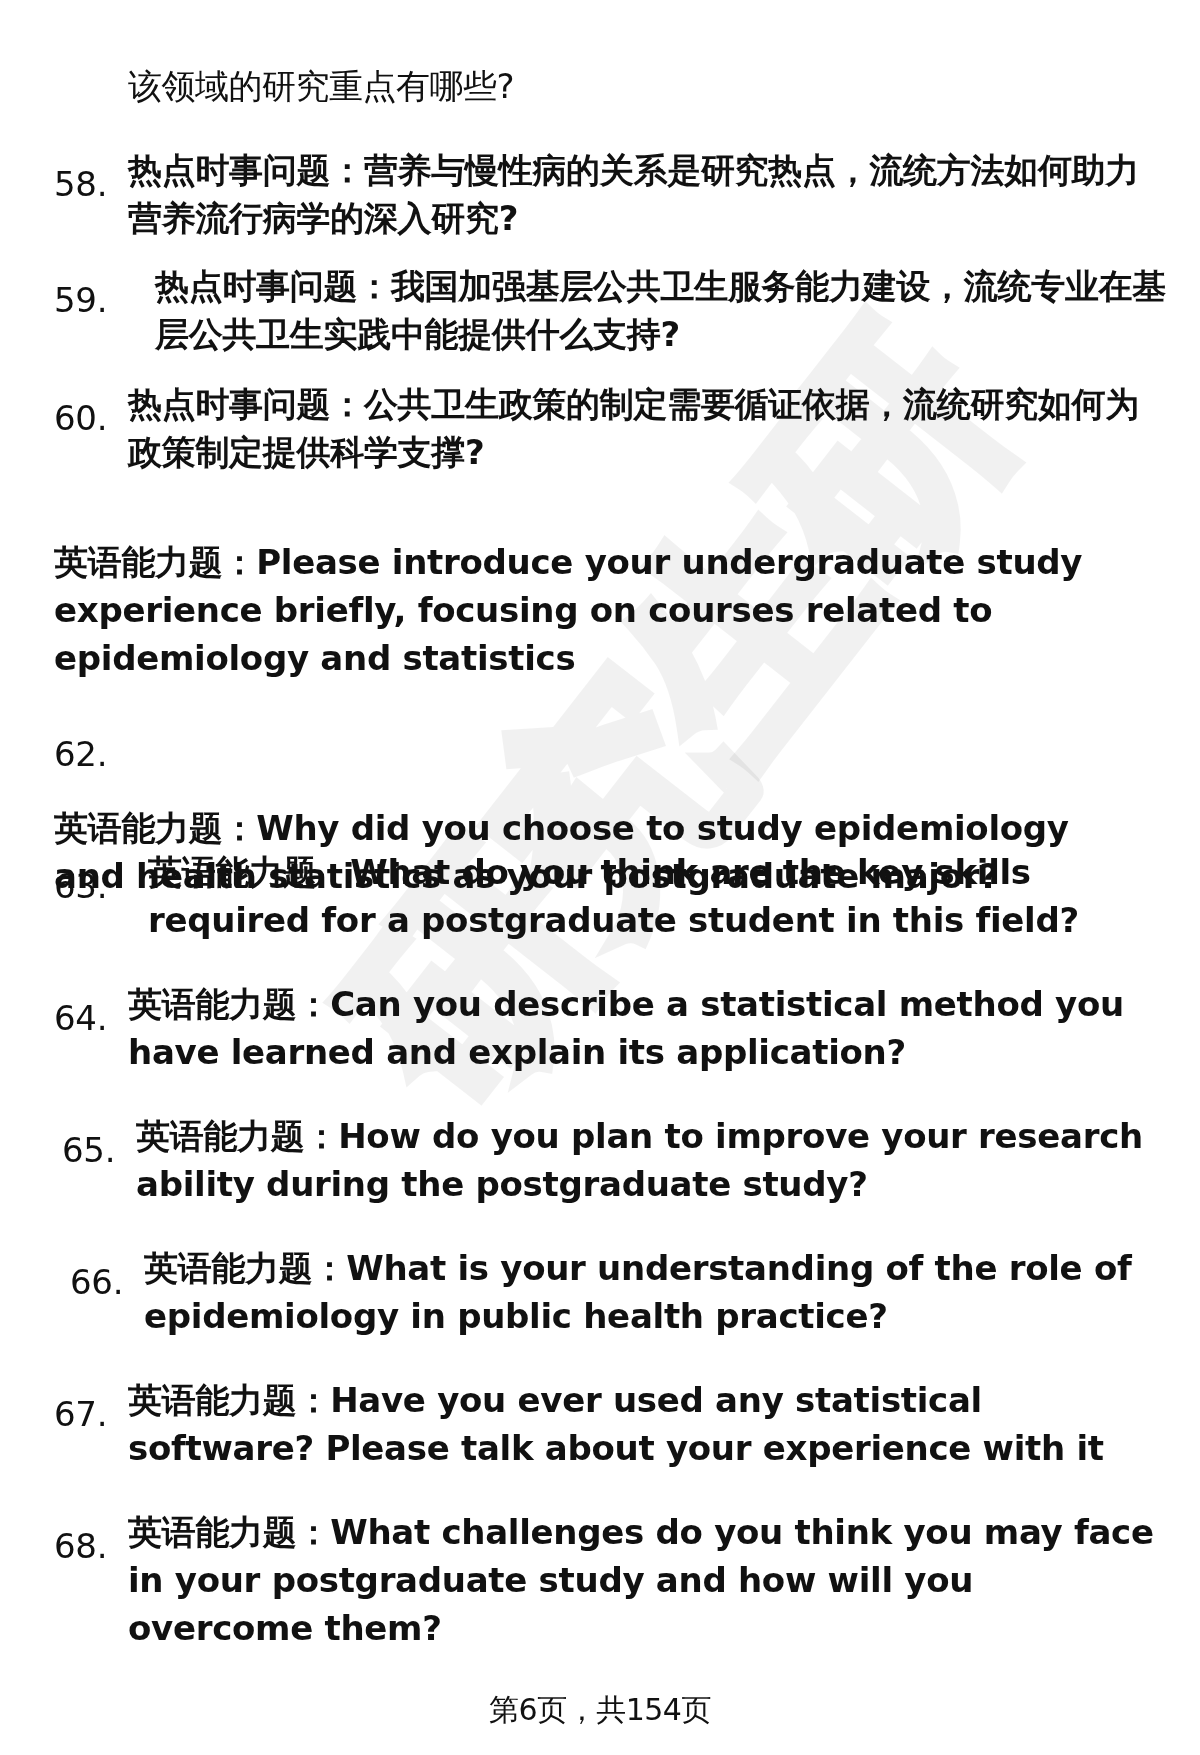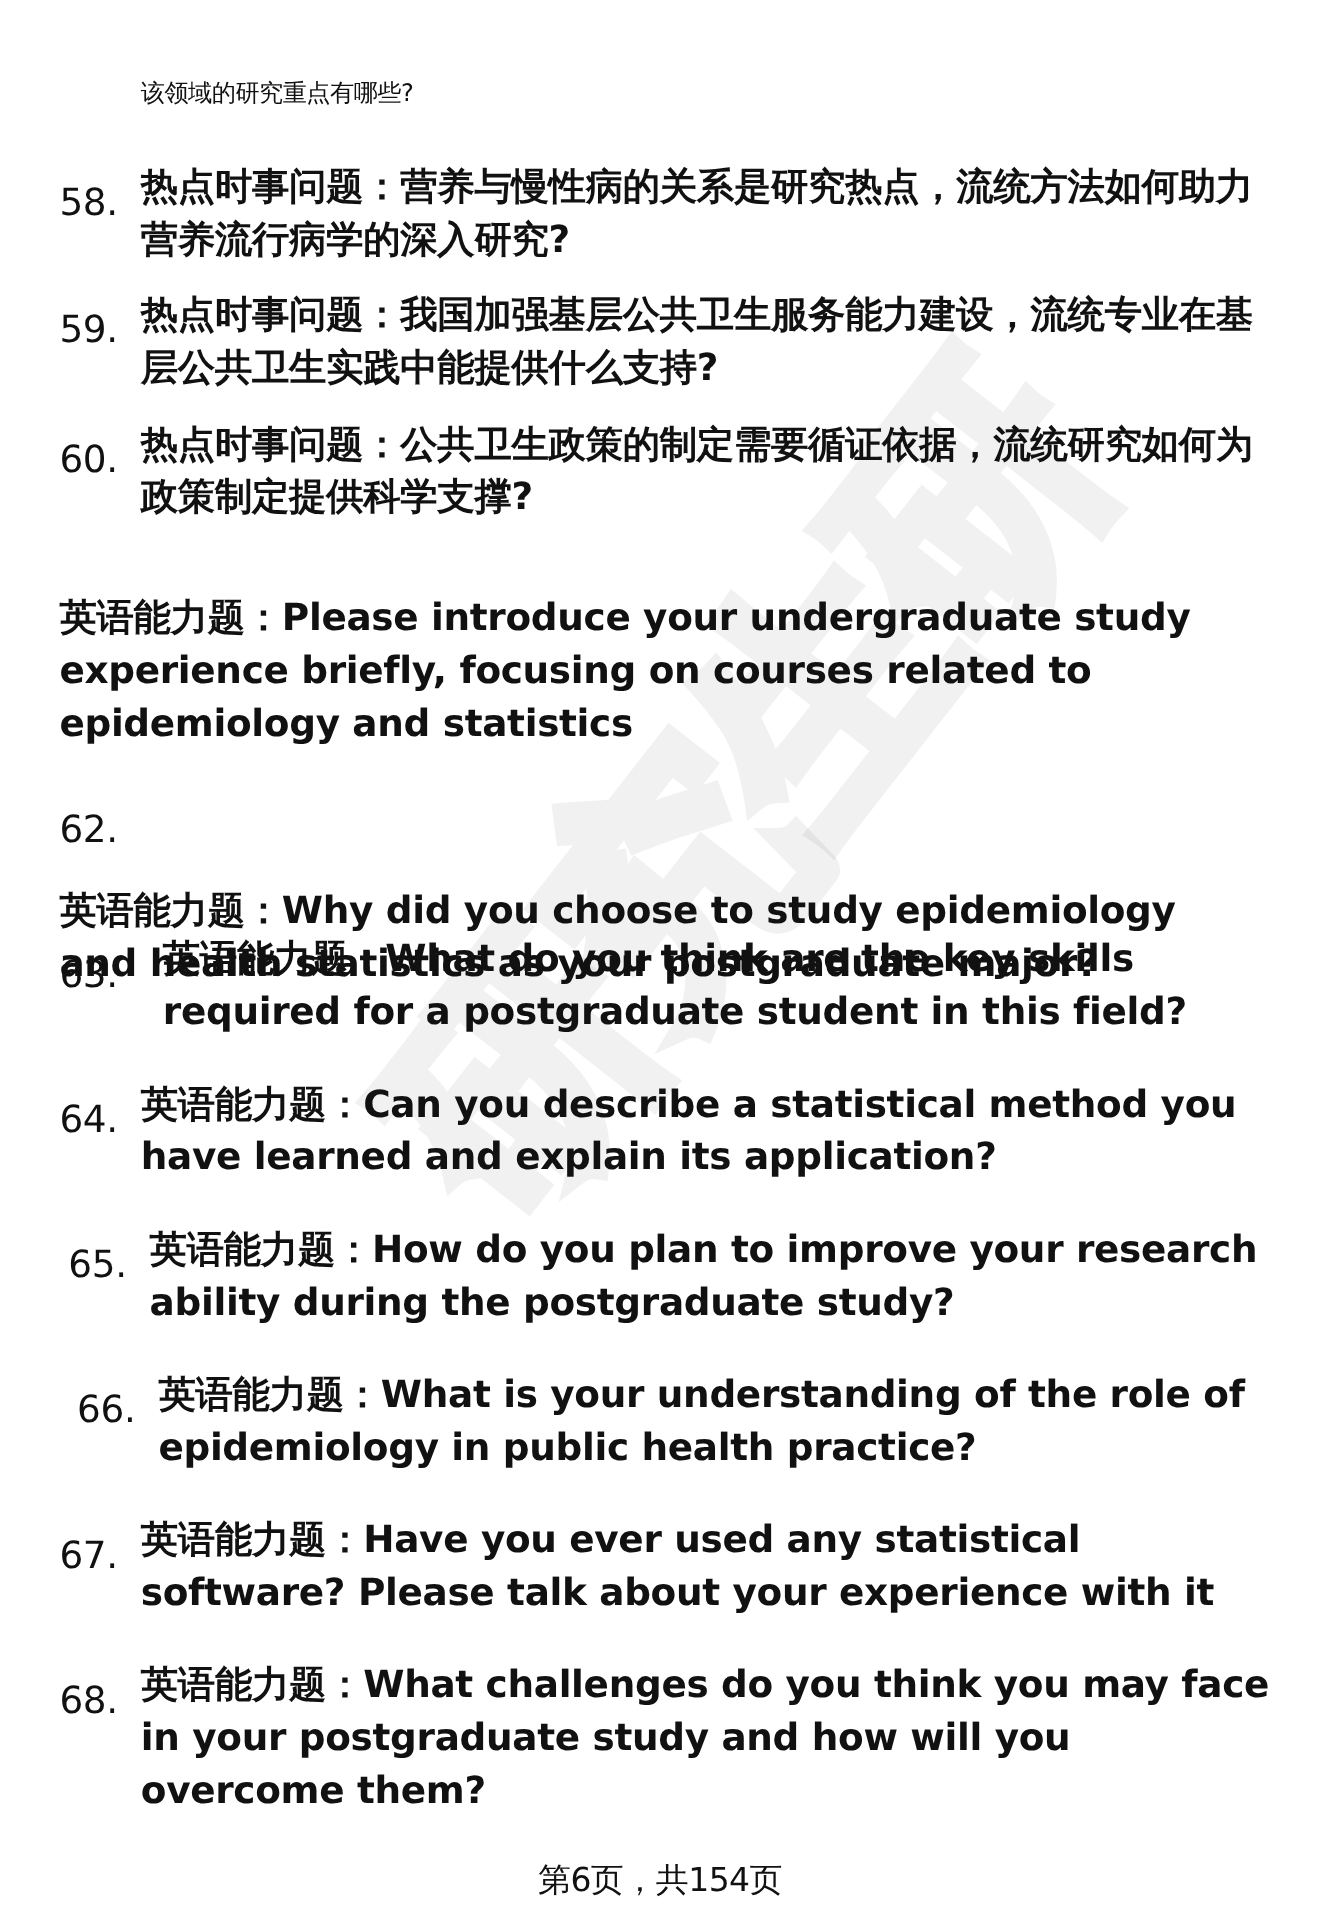--- a/index.html
+++ b/index.html
@@ -34,21 +34,21 @@
       z-index: 0;
     }
     .content {
       position: relative;
       z-index: 1;
     }
     .cont-line {
       position: absolute;
       left: 128px;
       top: 62px;
-      font-size: 22px;
+      font-size: 34px;
       line-height: 48px;
       letter-spacing: -0.5px;
     }
     .item {
       position: absolute;
       left: 54px;
       width: 1120px;
       display: flex;
       font-size: 34px;
       line-height: 48px;
@@ -82,21 +82,21 @@
 
 <div class="content">
 
   <div class="cont-line">该领域的研究重点有哪些?</div>
 
   <div class="item" style="top:146px;">
     <span class="num">58.</span>
     <span class="text"><span>热点时事问题：</span><span>营养与慢性病的关系是研究热点，流统方法如何助力营养流行病学的深入研究?</span></span>
   </div>
 
-  <div class="item" style="top:262px;">
+  <div class="item" style="top:262px;gap:27px;">
     <span class="num">59.</span>
     <span class="text"><span>热点时事问题：</span><span>我国加强基层公共卫生服务能力建设，流统专业在基层公共卫生实践中能提供什么支持?</span></span>
   </div>
 
   <div class="item" style="top:380px;">
     <span class="num">60.</span>
     <span class="text"><span>热点时事问题：</span><span>公共卫生政策的制定需要循证依据，流统研究如何为政策制定提供科学支撑?</span></span>
   </div>
 
   <div class="item" style="top:538px;">

